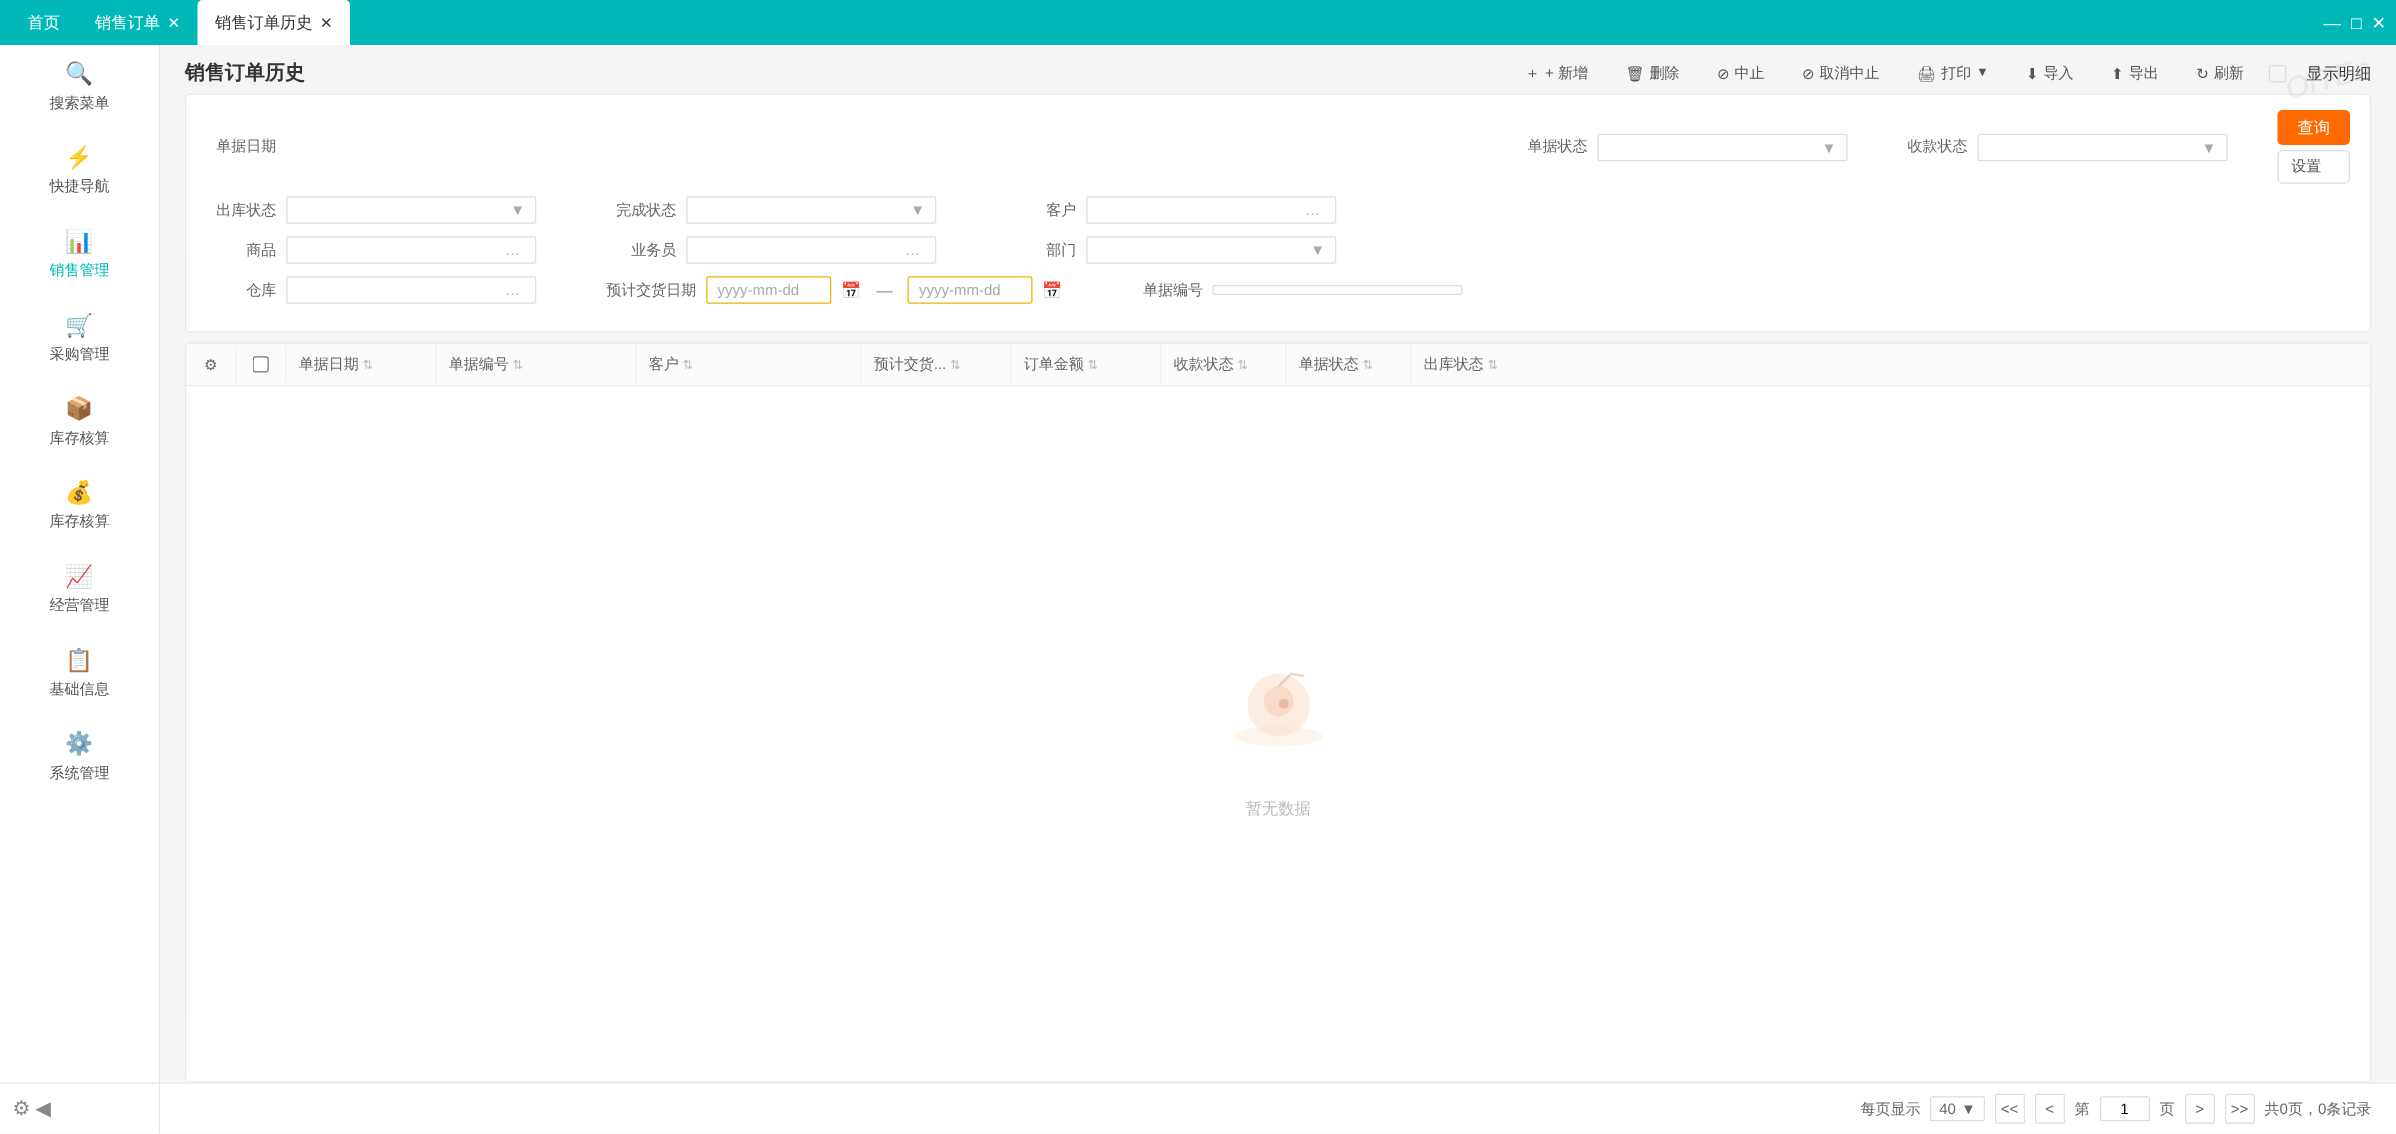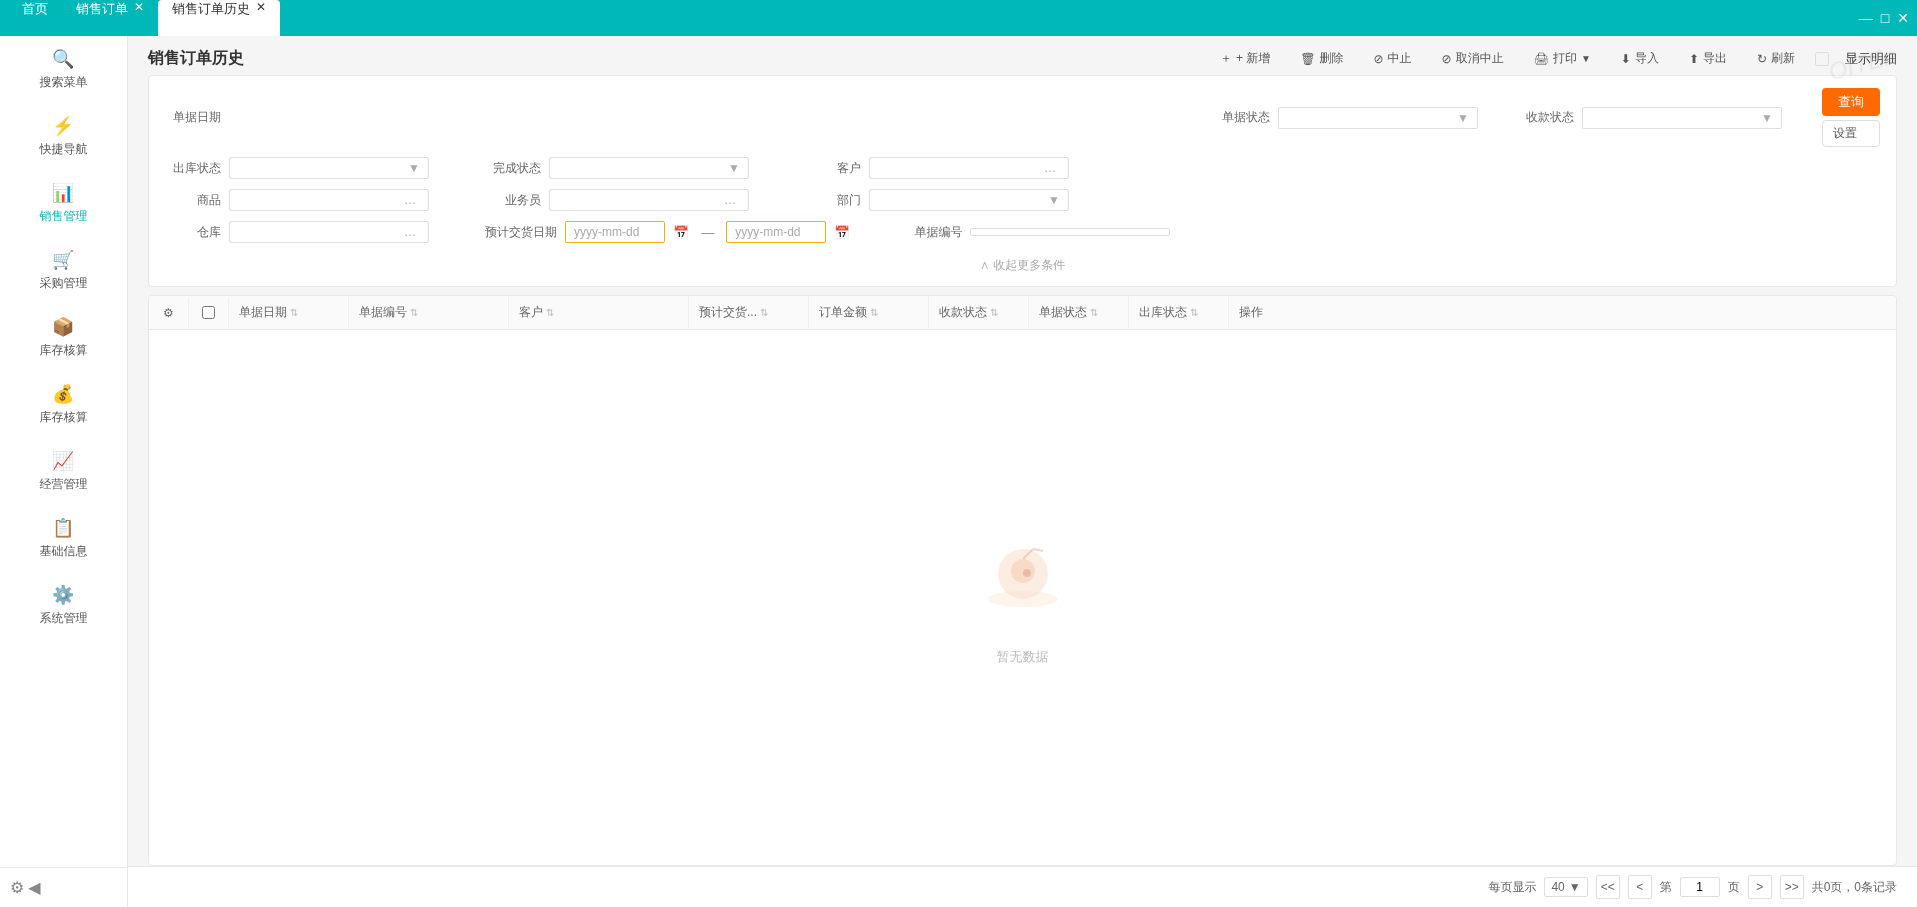--- a/index.html
+++ b/index.html
@@ -1,20 +1,20 @@
 <!DOCTYPE html>
 <html><head>
   <meta charset="utf-8">
   <style>
     * { box-sizing: border-box; margin: 0; padding: 0; }
     body { font-family: 'Microsoft YaHei', Arial, sans-serif; font-size: 13px; background: #f5f5f5; color: #333; display: flex; flex-direction: column; height: 100vh; overflow: hidden; }
 
     
     .top-bar { background: #00b8b8; height: 36px; display: flex; align-items: center; padding: 0 8px; flex-shrink: 0; }
-    .tab-item { display: flex; padding: 0 14px; height: 100%; color: #fff; font-size: 13px; cursor: pointer; position: relative; }
+    .tab-item { display: flex; align-items: center; padding: 0 14px; height: 100%; color: #fff; font-size: 13px; cursor: pointer; position: relative; }
     .tab-item.active { background: #fff; color: #333; border-radius: 4px 4px 0 0; }
     .tab-item .close-icon { margin-left: 6px; font-size: 12px; cursor: pointer; }
     .top-right { margin-left: auto; display: flex; align-items: center; gap: 8px; }
     .top-right-icon { color: #fff; cursor: pointer; font-size: 14px; }
 
     
     .main-layout { display: flex; flex: 1; overflow: hidden; }
 
     
     .sidebar { width: 128px; background: #fff; border-right: 1px solid #e8e8e8; display: flex; flex-direction: column; flex-shrink: 0; }
@@ -275,23 +275,20 @@
         <span class="filter-dash">—</span>
         <div class="filter-date-input">
           <span>yyyy-mm-dd</span>
         </div>
         <span class="filter-cal-icon">📅</span>
         <span style="width:40px;"></span>
         <span class="filter-label">单据编号</span>
         <div class="filter-input" style="min-width:200px;"></div>
       </div>
 
-      <div class="collapse-row">
-        <span>∧ 收起更多条件</span>
-      </div>
     </div>
 
     <div class="table-area">
       <div class="table-header">
         <div class="th th-gear">⚙</div>
         <div class="th th-checkbox">
           <input type="checkbox" style="">
         </div>
         <div class="th th-date">
           <span>单据日期</span>
@@ -317,23 +314,20 @@
           <span>收款状态</span>
           <span class="sort-icon">⇅</span>
         </div>
         <div class="th th-doc-status">
           <span>单据状态</span>
           <span class="sort-icon">⇅</span>
         </div>
         <div class="th th-out-status">
           <span>出库状态</span>
           <span class="sort-icon">⇅</span>
-        </div>
-        <div class="th th-ops">
-          <span>操作</span>
         </div>
       </div>
 
       <div class="empty-state">
         <div style="font-size:80px; opacity:0.5;">
           
           <svg width="100" height="100" viewBox="0 0 100 100">
             <ellipse cx="50" cy="70" rx="35" ry="8" fill="#f5c5a3" opacity="0.4"></ellipse>
             <circle cx="50" cy="45" r="25" fill="#f5c5a3" opacity="0.6"></circle>
             <circle cx="50" cy="42" r="12" fill="#e8925a" opacity="0.5"></circle>

